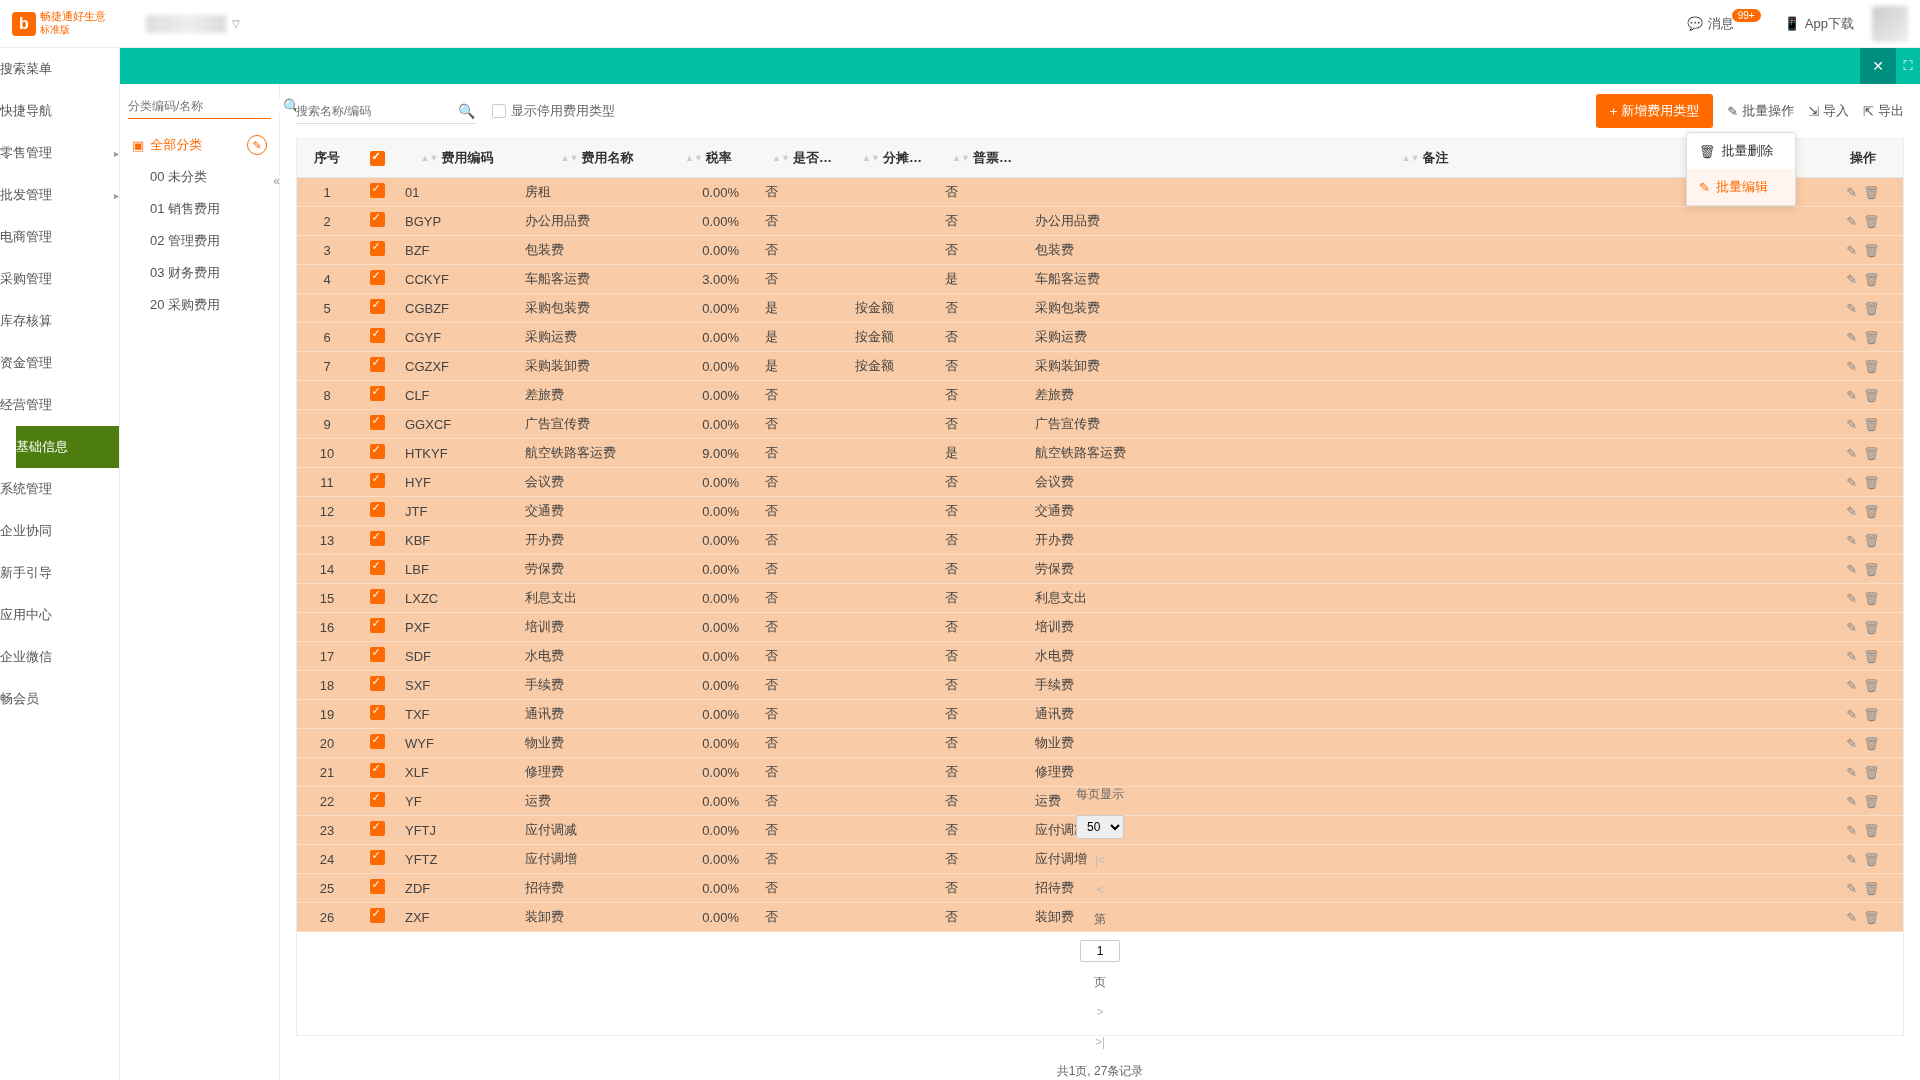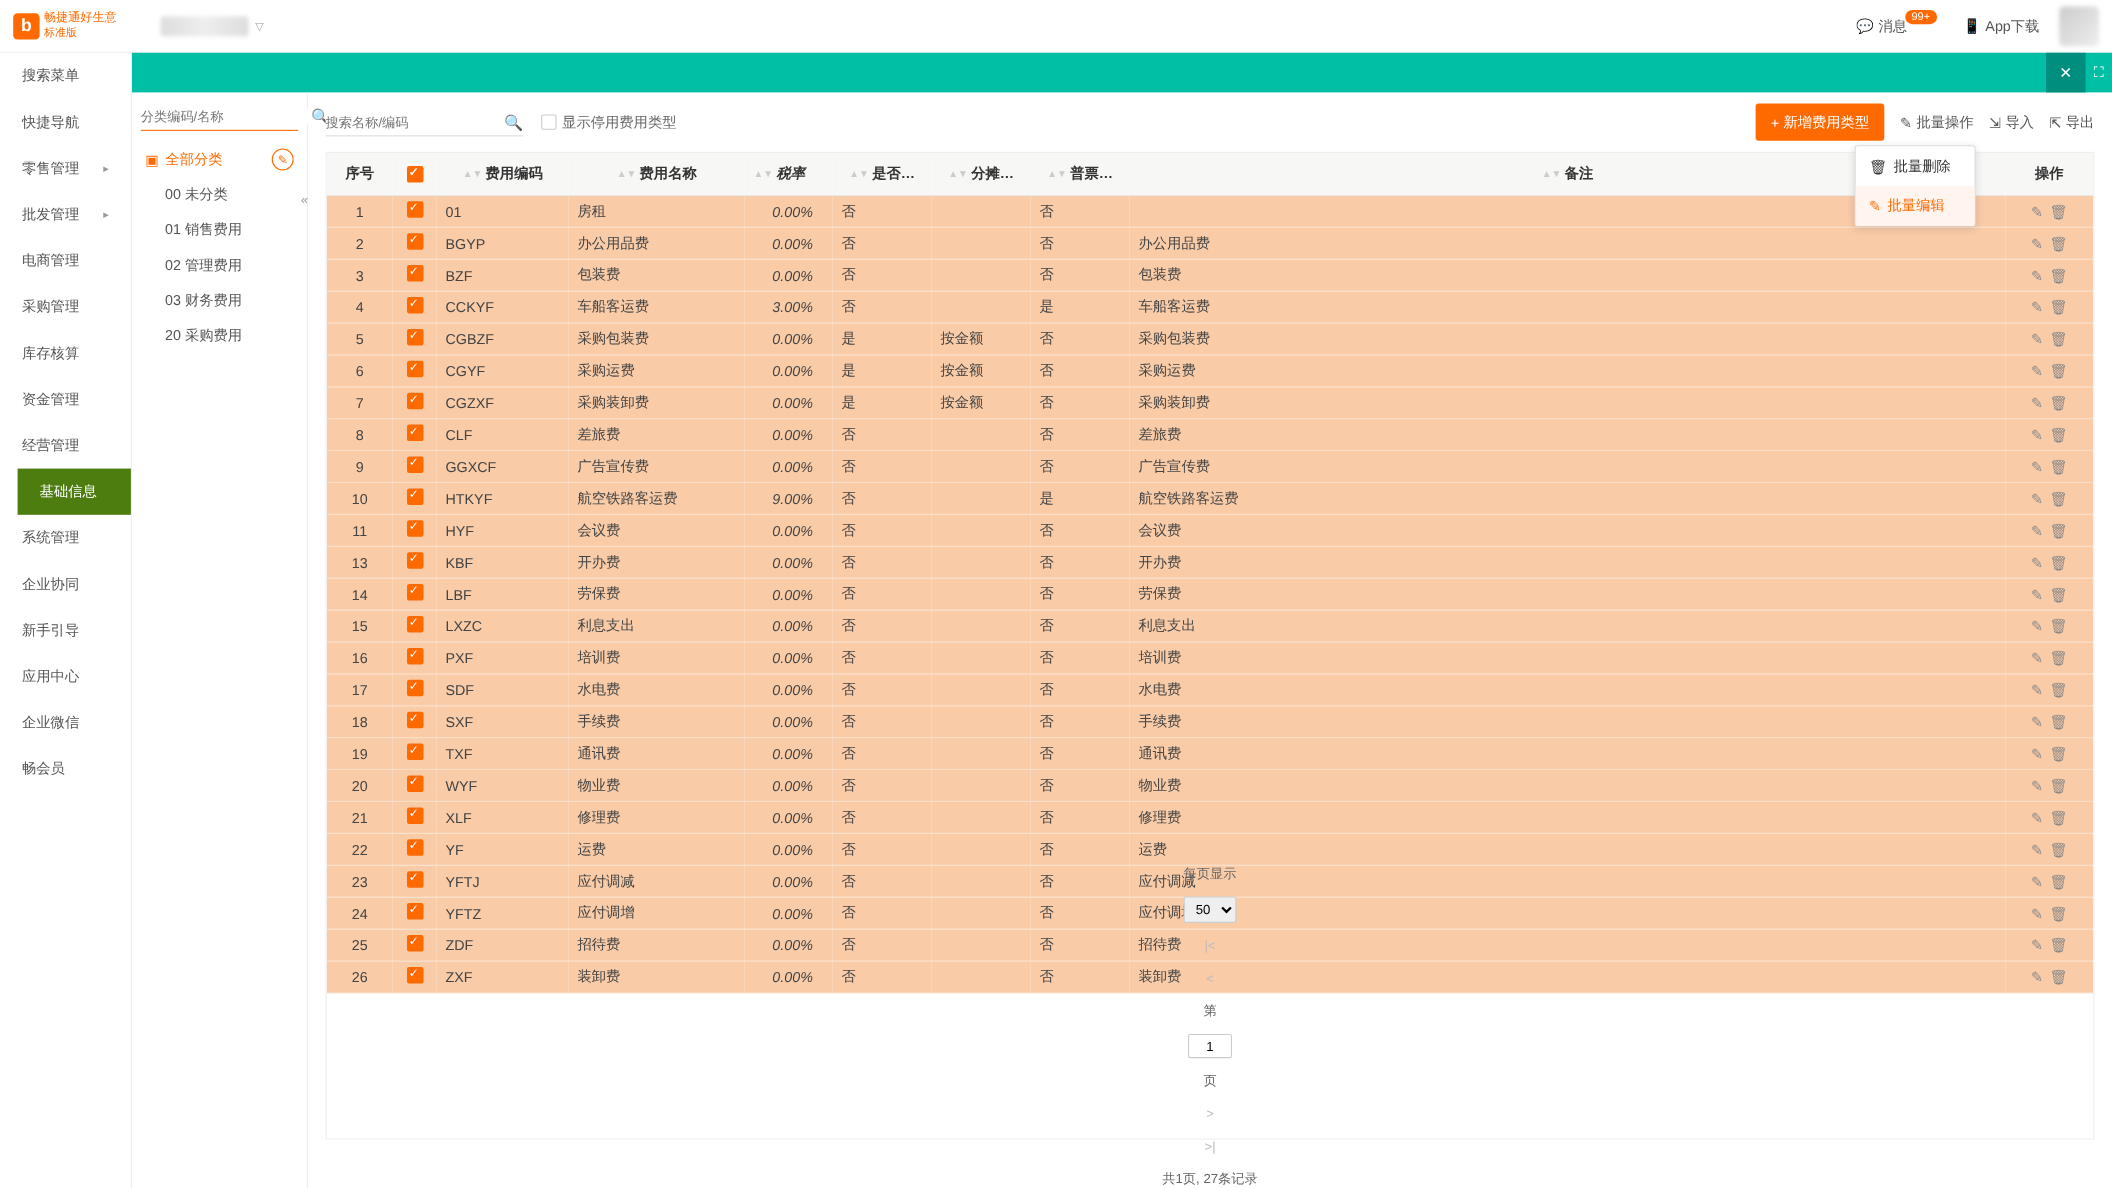--- a/index.html
+++ b/index.html
@@ -17,21 +17,21 @@
 .chevron-down { font-size: 10px; color: #999; }
 .header-right { margin-left: auto; display: flex; align-items: center; gap: 18px; }
 .hdr-item { display: flex; align-items: center; gap: 4px; color: #555; cursor: pointer; font-size: 13px; }
 .badge { background: #ff6a00; color: #fff; font-size: 10px; border-radius: 8px; padding: 1px 6px; position: relative; top: -8px; left: -6px; }
 .avatar { width: 36px; height: 36px; background: linear-gradient(135deg,#ccc,#eee); border-radius: 4px; filter: blur(2px); }
 
 
 .tab-bar { height: 36px; background: #00bfa5; display: flex; align-items: stretch; position: relative; }
 .main-body { flex: 1; display: flex; min-height: 0; }
 .left-nav { width: 120px; background: #fff; border-right: 1px solid #eee; padding-top: 0; }
-.nav-item { padding: 12px 20px; font-size: 13px; color: #555; cursor: pointer; display: flex; align-items: center; justify-content: space-between; }
+.nav-item { padding: 12px 0; font-size: 13px; color: #555; cursor: pointer; display: flex; align-items: center; justify-content: space-between; }
 .nav-item.active { background: #4d7c0f; color: #fff; margin-left: 16px; }
 .nav-caret { font-size: 10px; color: #999; }
 
 .tab { padding: 0 18px; display: flex; align-items: center; color: #fff; font-size: 13px; cursor: pointer; gap: 6px; margin-top: 46px; }
 .tab.active { background: #009986; }
 .tab-close { font-size: 11px; }
 .tab-bar-right { margin-left: auto; display: flex; align-items: center; }
 .tab-close-btn { width: 36px; height: 36px; background: #008f7e; color: #fff; display: flex; align-items: center; justify-content: center; cursor: pointer; font-size: 14px; }
 .tab-expand-btn { width: 24px; display: flex; align-items: center; justify-content: center; color: #fff; cursor: pointer; }
 
@@ -72,21 +72,21 @@
 thead th { background: #f7f7f5; font-weight: bold; font-size: 13px; color: #333; padding: 10px 8px; text-align: center; border-bottom: 1px solid #e5e5e5; position: sticky; top: 0; }
 thead th .sort { color: #ccc; font-size: 9px; display: inline-flex; flex-direction: column; line-height: 5px; margin-right: 3px; vertical-align: middle; }
 tbody td { padding: 5px 8px; font-size: 13px; color: #444; }
 tbody tr { background: #f9cba7; }
 tbody tr:nth-child(even) { background: #f9cba7; }
 tbody tr td { border-bottom: 1px solid rgba(255,255,255,0.35); }
 .col-seq { width: 60px; text-align: center; }
 .col-chk { width: 40px; text-align: center; }
 .col-code { width: 120px; }
 .col-name { width: 160px; }
-.col-tax { width: 80px; text-align: right; padding-right: 18px; font-style: italic;}
+.col-tax { width: 80px; text-align: right; padding-right: 18px;}
 .col-yn { width: 90px; }
 .col-share { width: 90px; }
 .col-vat { width: 90px; margin-left: 11px; }
 .col-remark { }
 .col-ops { width: 80px; text-align: center; }
 .chk-on { display: inline-block; width: 15px; height: 15px; background: #ff6a00; border-radius: 2px; position: relative; }
 .chk-on::after { content: "✓"; color: #fff; font-size: 11px; position: absolute; left: 2px; top: -1px; }
 .row-icon { color: #888; cursor: pointer; margin: 0 3px; font-size: 13px; }
 thead .chk-on { vertical-align: middle; }
 
@@ -406,20 +406,32 @@
                     <td class="col-code">HYF</td>
                     <td class="col-name">会议费</td>
                     <td class="col-tax">0.00%</td>
                     <td class="col-yn">否</td>
                     <td class="col-share"></td>
                     <td class="col-vat">否</td>
                     <td class="col-remark">会议费</td>
                     <td class="col-ops"><span class="row-icon">✎</span><span class="row-icon">🗑</span></td>
                   </tr>
                   <tr>
+                    <td class="col-seq">12</td>
+                    <td class="col-chk"><span class="chk-on"></span></td>
+                    <td class="col-code">JTF</td>
+                    <td class="col-name">交通费</td>
+                    <td class="col-tax">0.00%</td>
+                    <td class="col-yn">否</td>
+                    <td class="col-share"></td>
+                    <td class="col-vat">否</td>
+                    <td class="col-remark">交通费</td>
+                    <td class="col-ops"><span class="row-icon">✎</span><span class="row-icon">🗑</span></td>
+                  </tr>
+                  <tr>
                     <td class="col-seq">13</td>
                     <td class="col-chk"><span class="chk-on"></span></td>
                     <td class="col-code">KBF</td>
                     <td class="col-name">开办费</td>
                     <td class="col-tax">0.00%</td>
                     <td class="col-yn">否</td>
                     <td class="col-share"></td>
                     <td class="col-vat">否</td>
                     <td class="col-remark">开办费</td>
                     <td class="col-ops"><span class="row-icon">✎</span><span class="row-icon">🗑</span></td>

